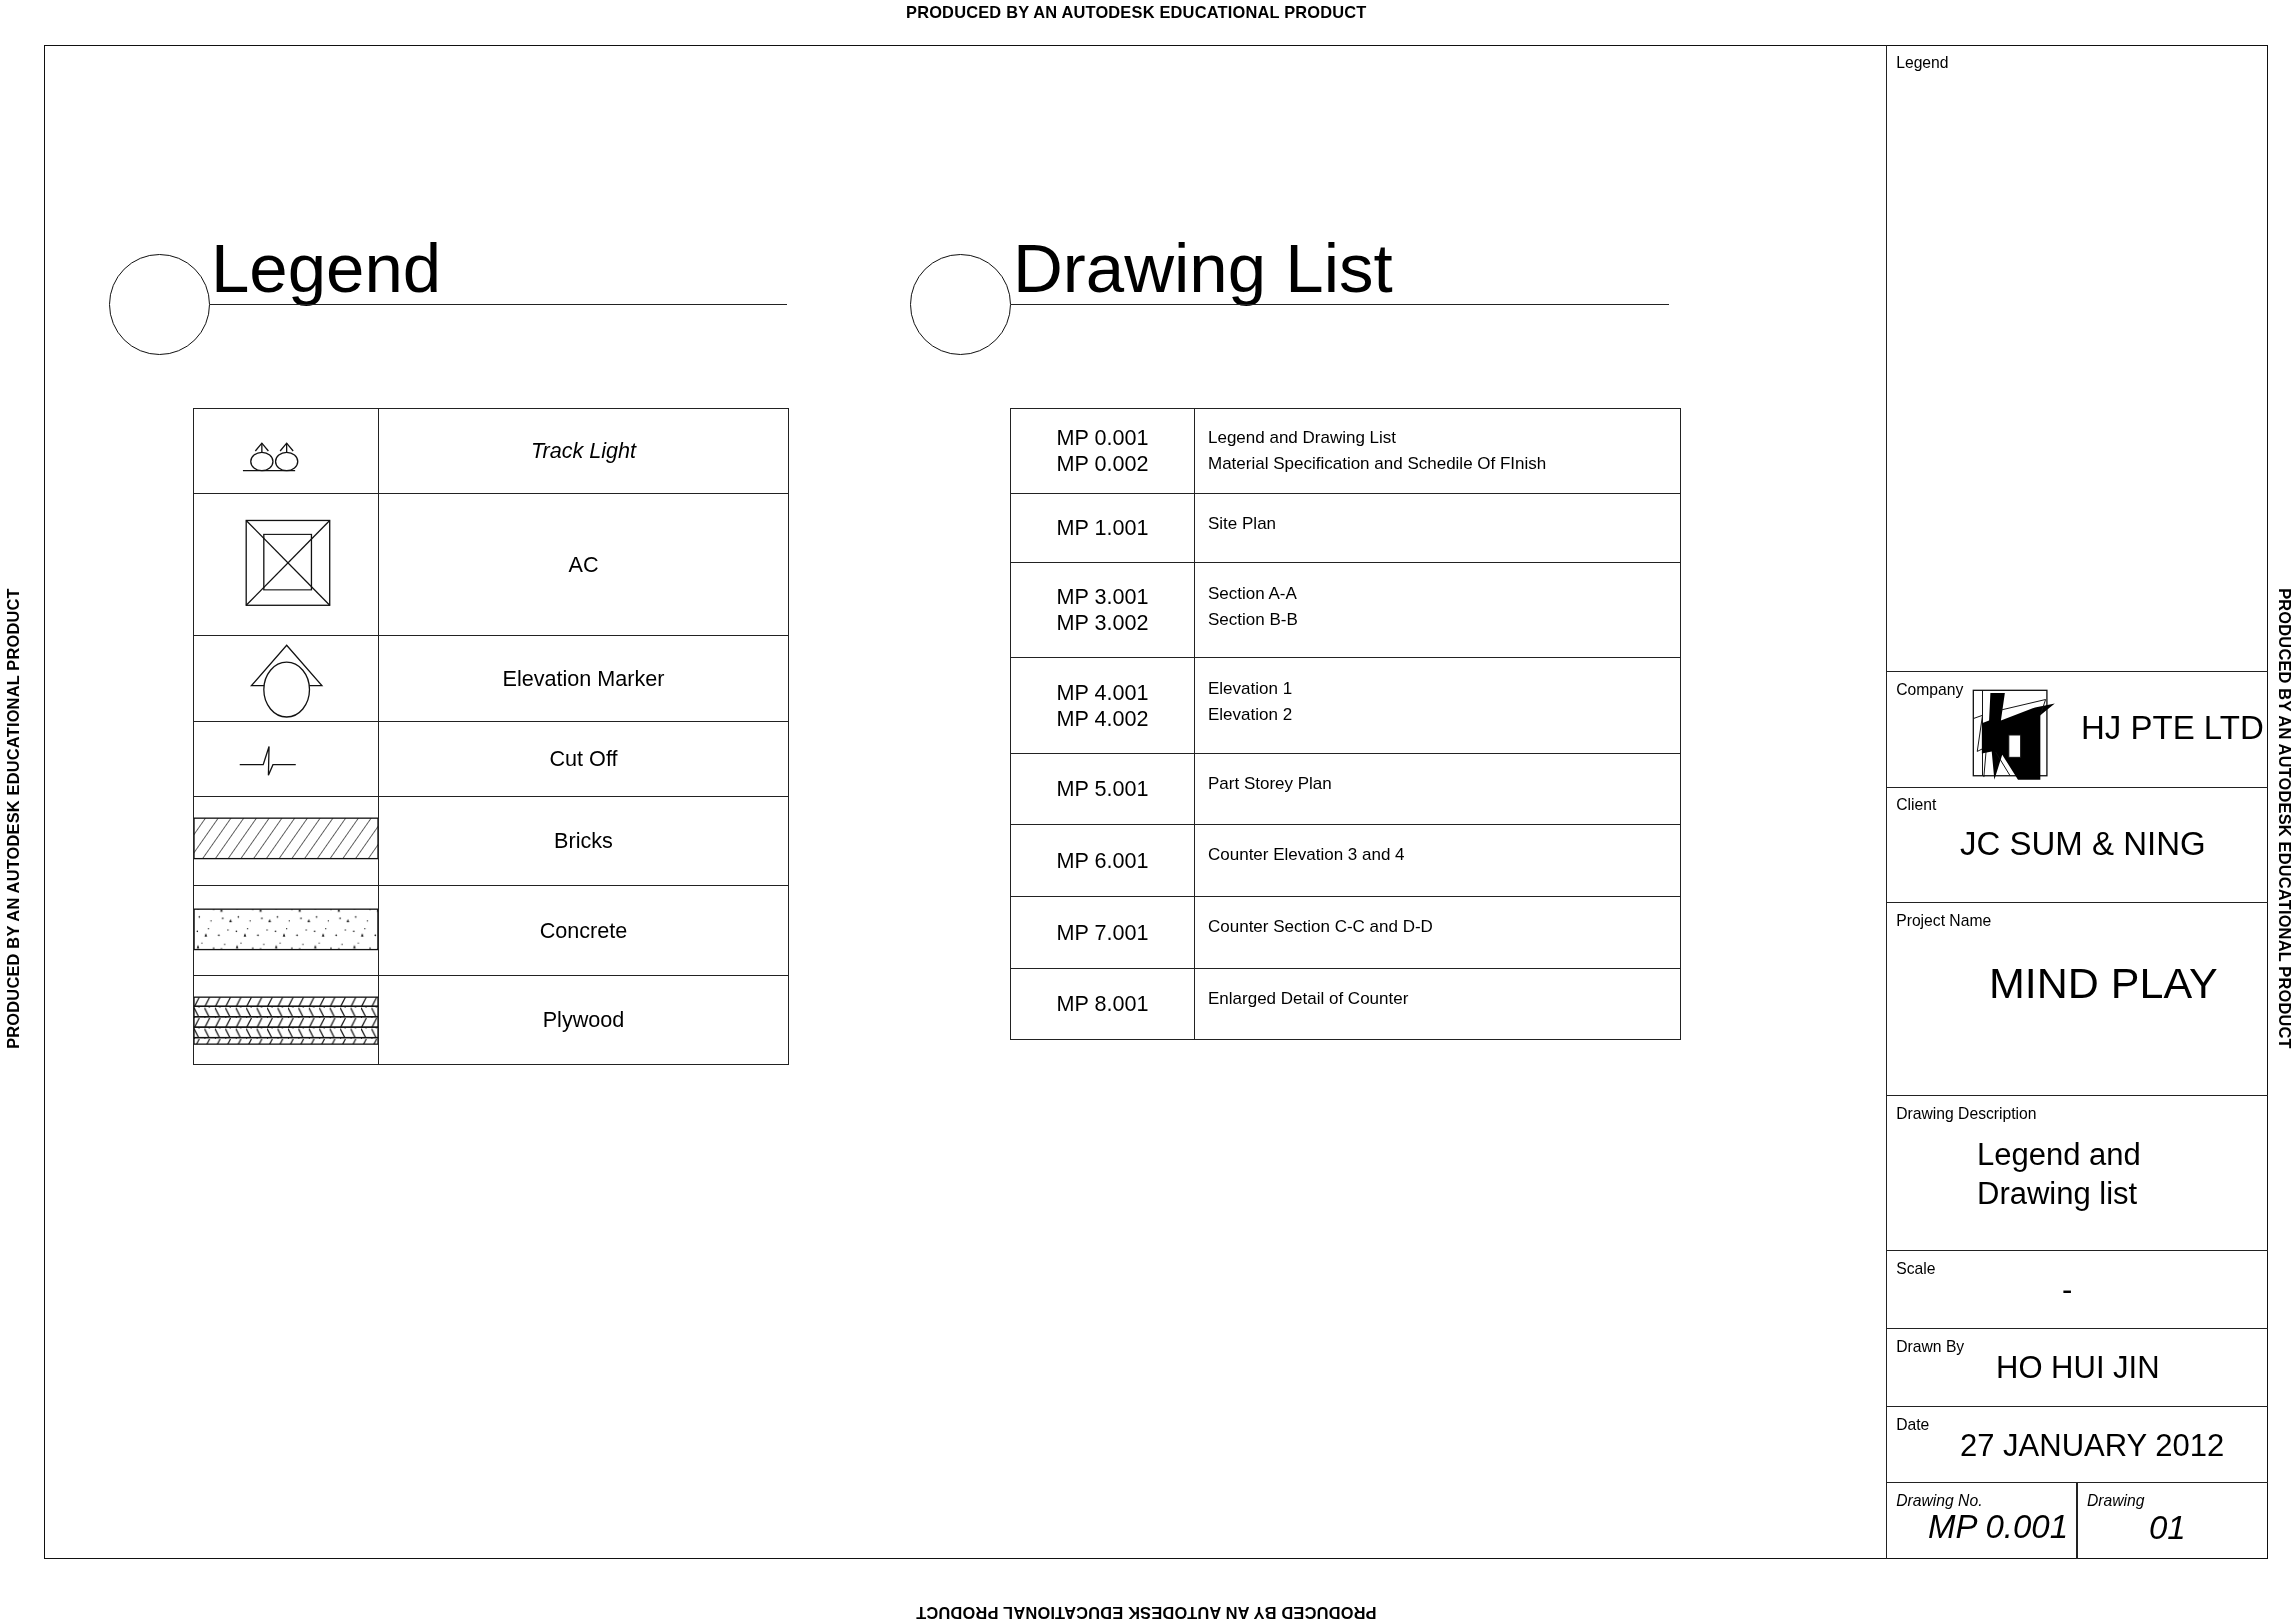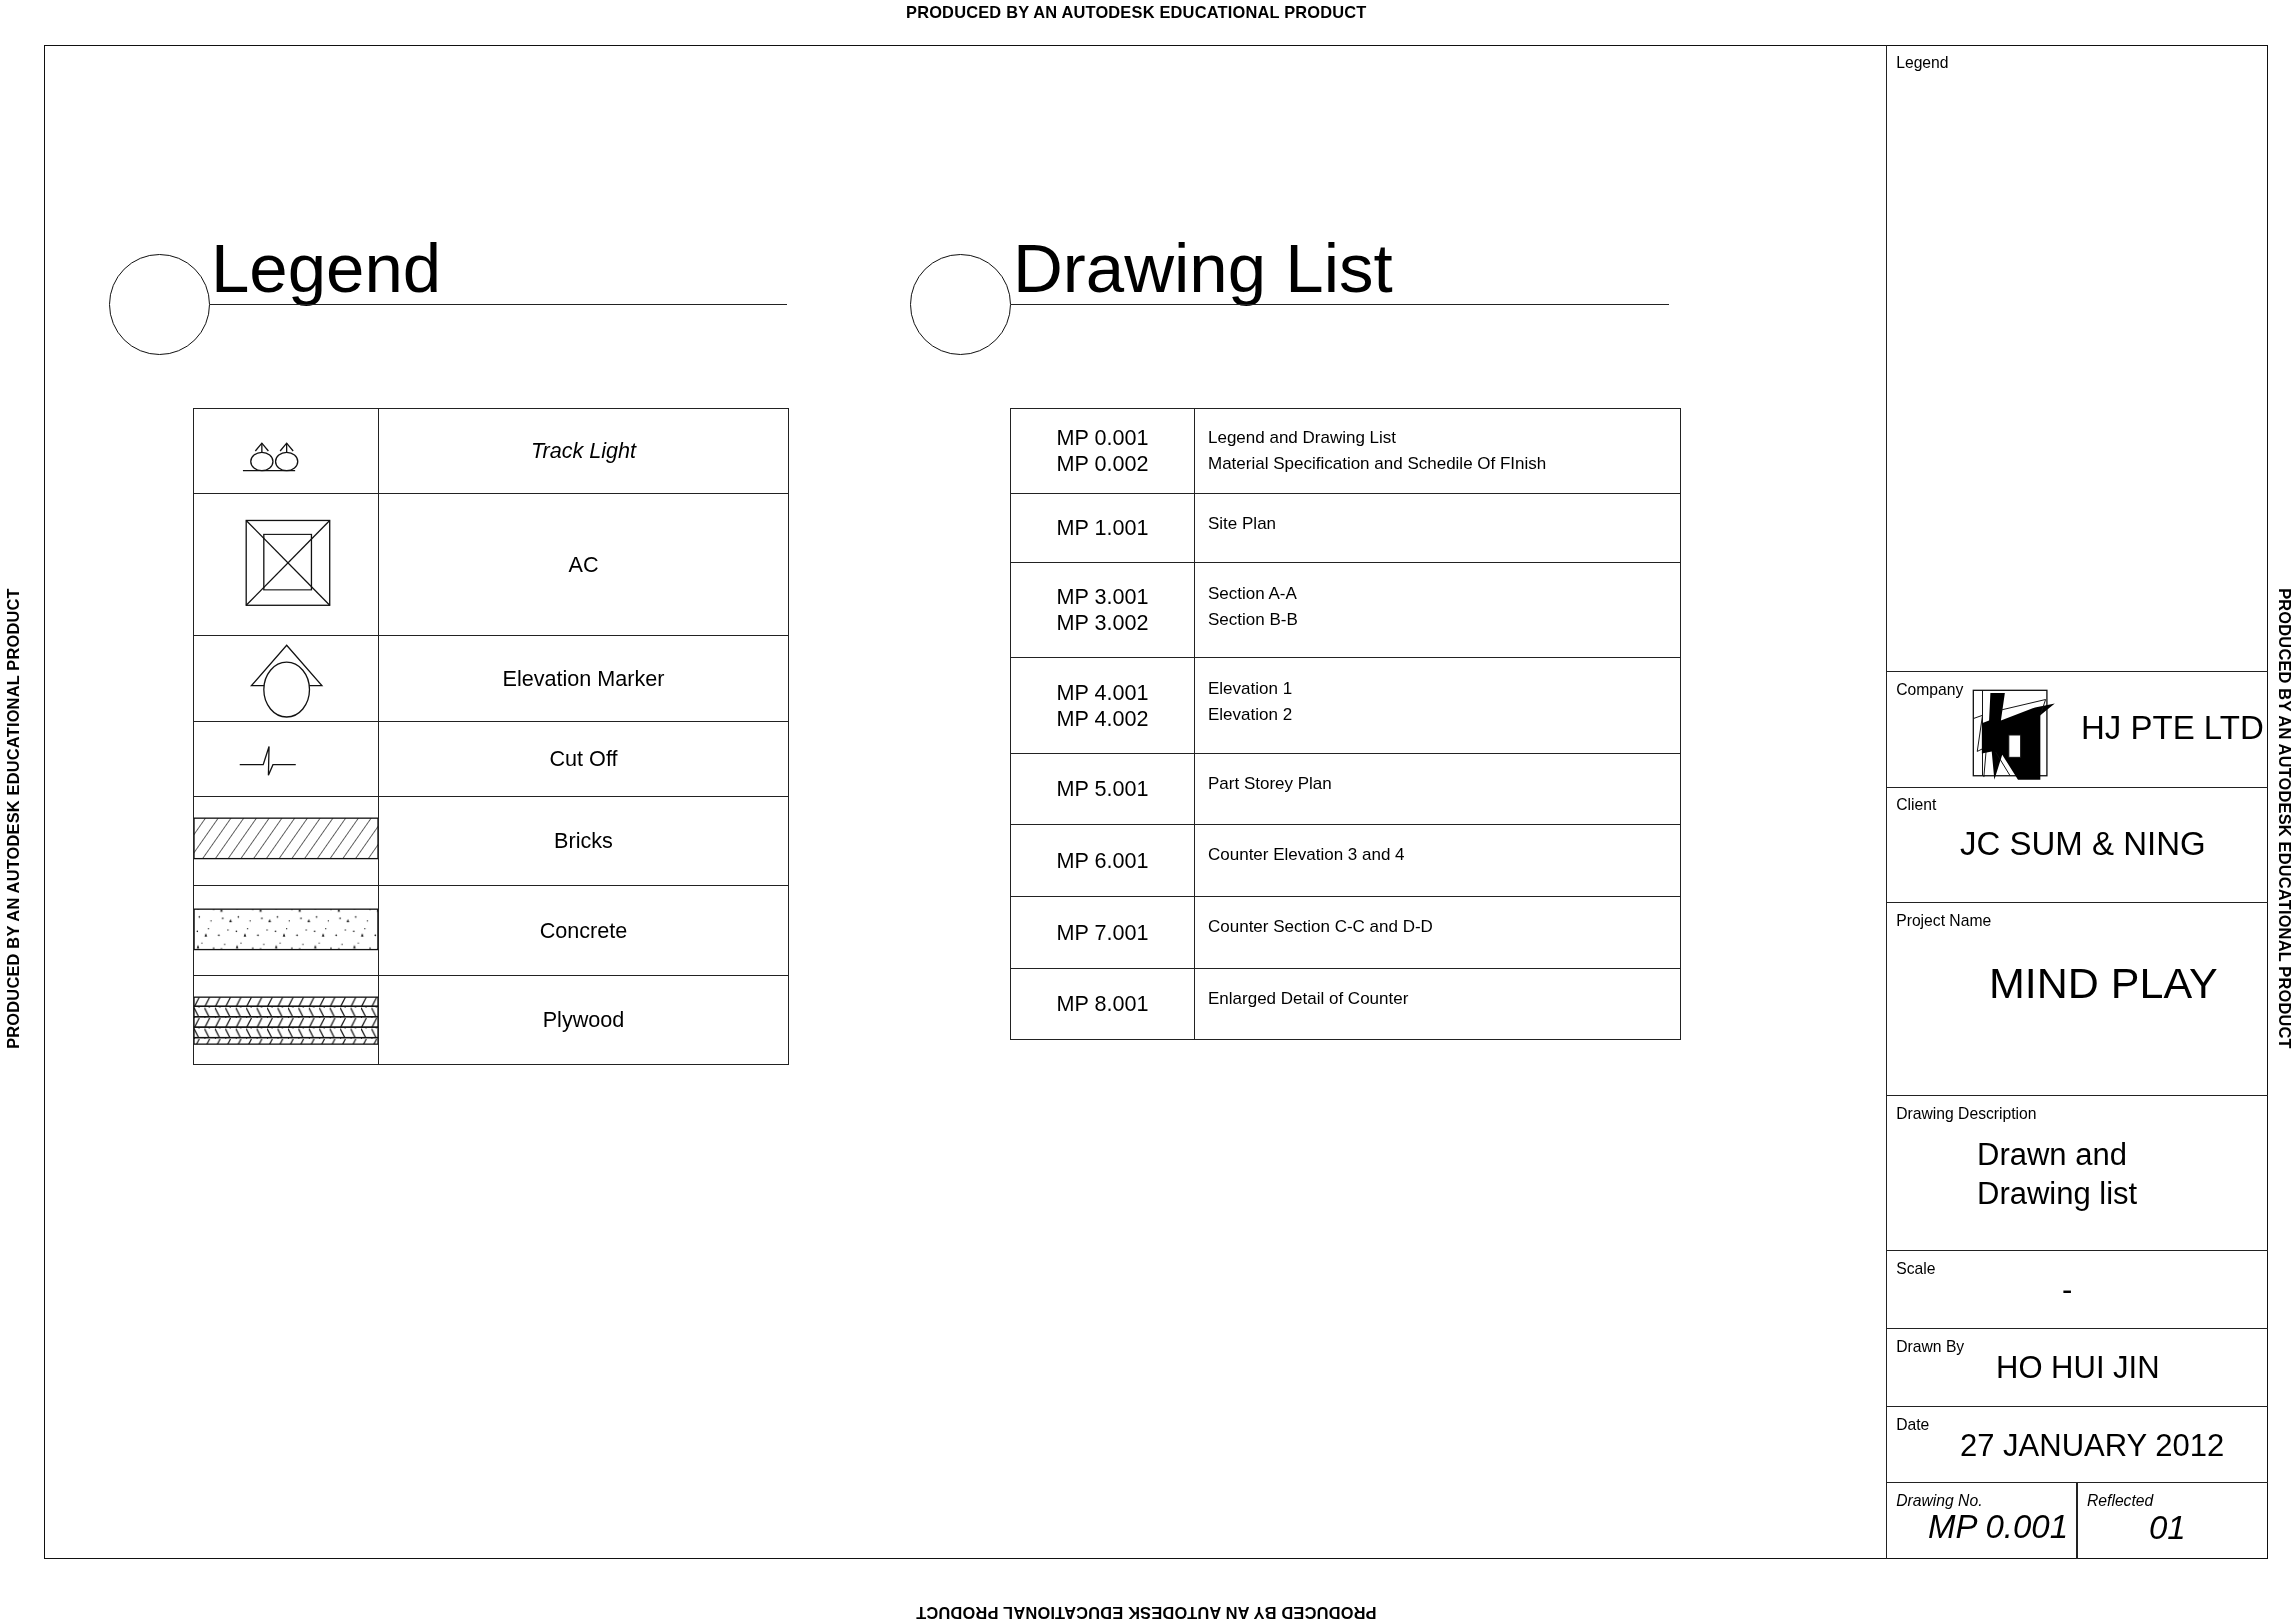--- a/index.html
+++ b/index.html
@@ -267,21 +267,21 @@
   </div>
 
   <div class="tb-cell" style="left:0; top:858px; width:100%; height:193px;">
     <span class="tb-label">Project Name</span>
     <span class="tb-value" style="left:102px; top:56px; font-size:43px;">MIND PLAY</span>
   </div>
 
   <div class="tb-cell" style="left:0; top:1051px; width:100%; height:155px;">
     <span class="tb-label">Drawing Description</span>
     <span class="tb-value" style="left:90px; top:39px; font-size:31px; line-height:39px;">
-      <span style="display:block;">Drawn and</span>
+      <span style="display:block;">Legend and</span>
       <span style="display:block;">Drawing list</span>
     </span>
   </div>
 
   <div class="tb-cell" style="left:0; top:1206px; width:100%; height:78px;">
     <span class="tb-label">Scale</span>
     <span class="tb-value" style="left:175px; top:21px; font-size:31px;">-</span>
   </div>
 
   <div class="tb-cell" style="left:0; top:1284px; width:100%; height:78px;">
@@ -291,17 +291,17 @@
 
   <div class="tb-cell" style="left:0; top:1362px; width:100%; height:76px;">
     <span class="tb-label">Date</span>
     <span class="tb-value" style="left:73px; top:21px; font-size:31px;">27 JANUARY 2012</span>
   </div>
 
   <div class="abs" style="left:0; top:1438px; width:100%; height:76px;font-style:italic;">
     <div class="tb-vline" style="left:189px; top:0; height:76px;"></div>
     <span class="tb-label">Drawing No.</span>
     <span class="tb-value" style="left:41px; top:25px; font-size:33px;">MP 0.001</span>
-    <span class="tb-label" style="left:200px;">Reflected</span>
+    <span class="tb-label" style="left:200px;">Drawing</span>
     <span class="tb-value" style="left:262px; top:26px; font-size:33px;">01</span>
   </div>
 </div>
 
 
 </body></html>

